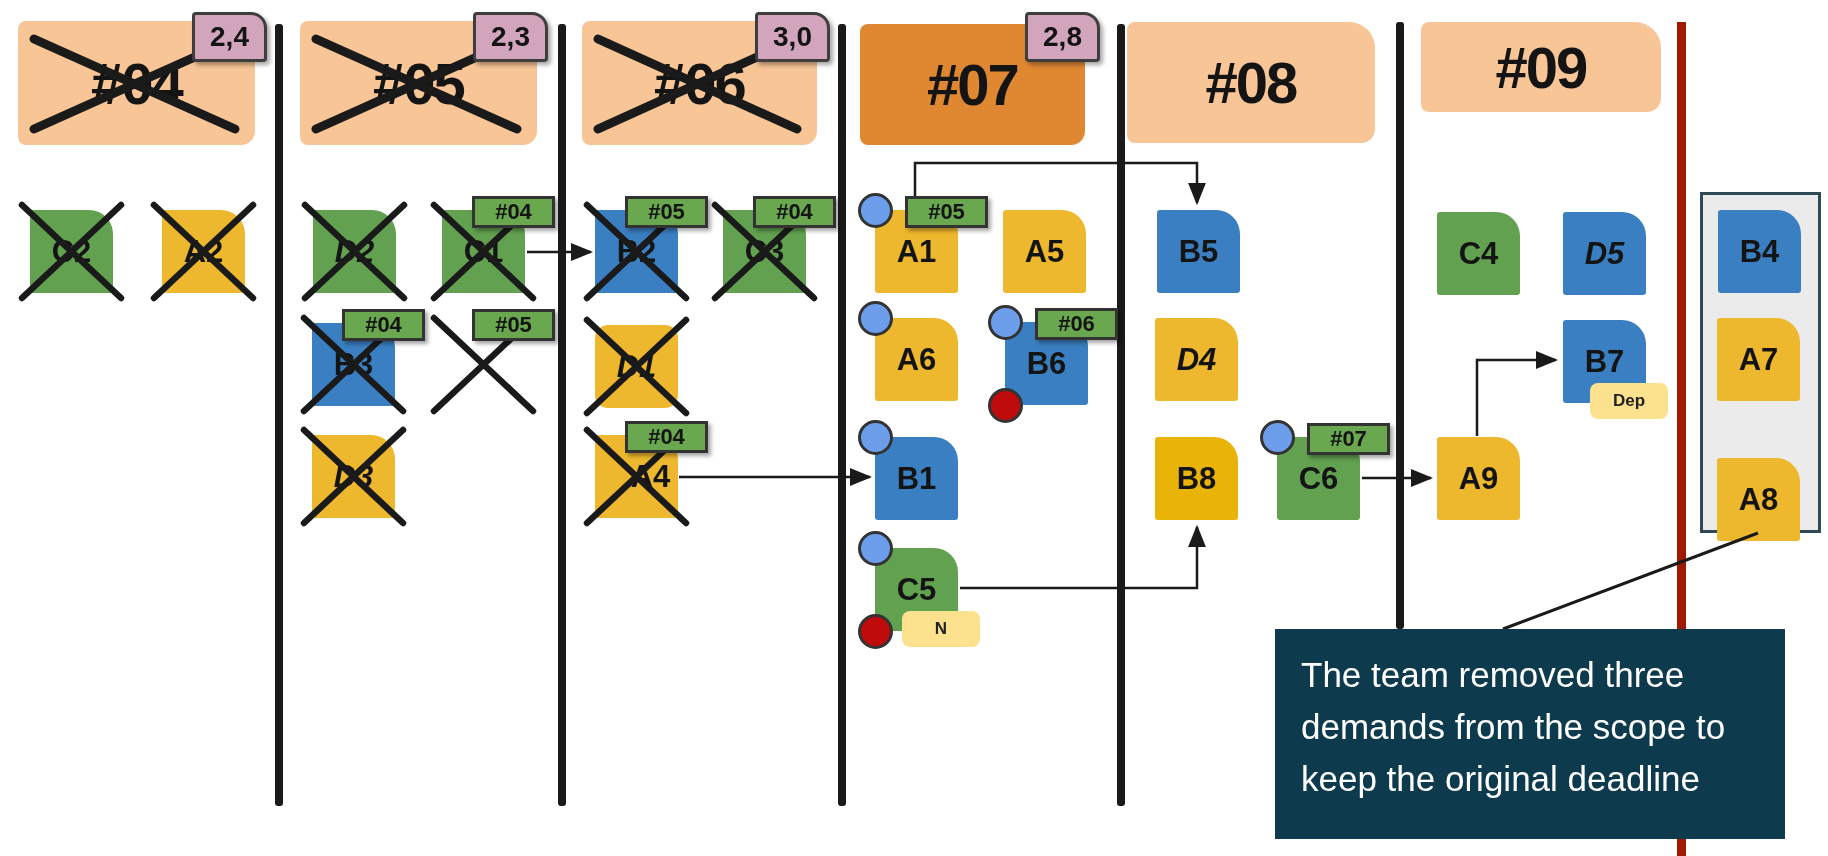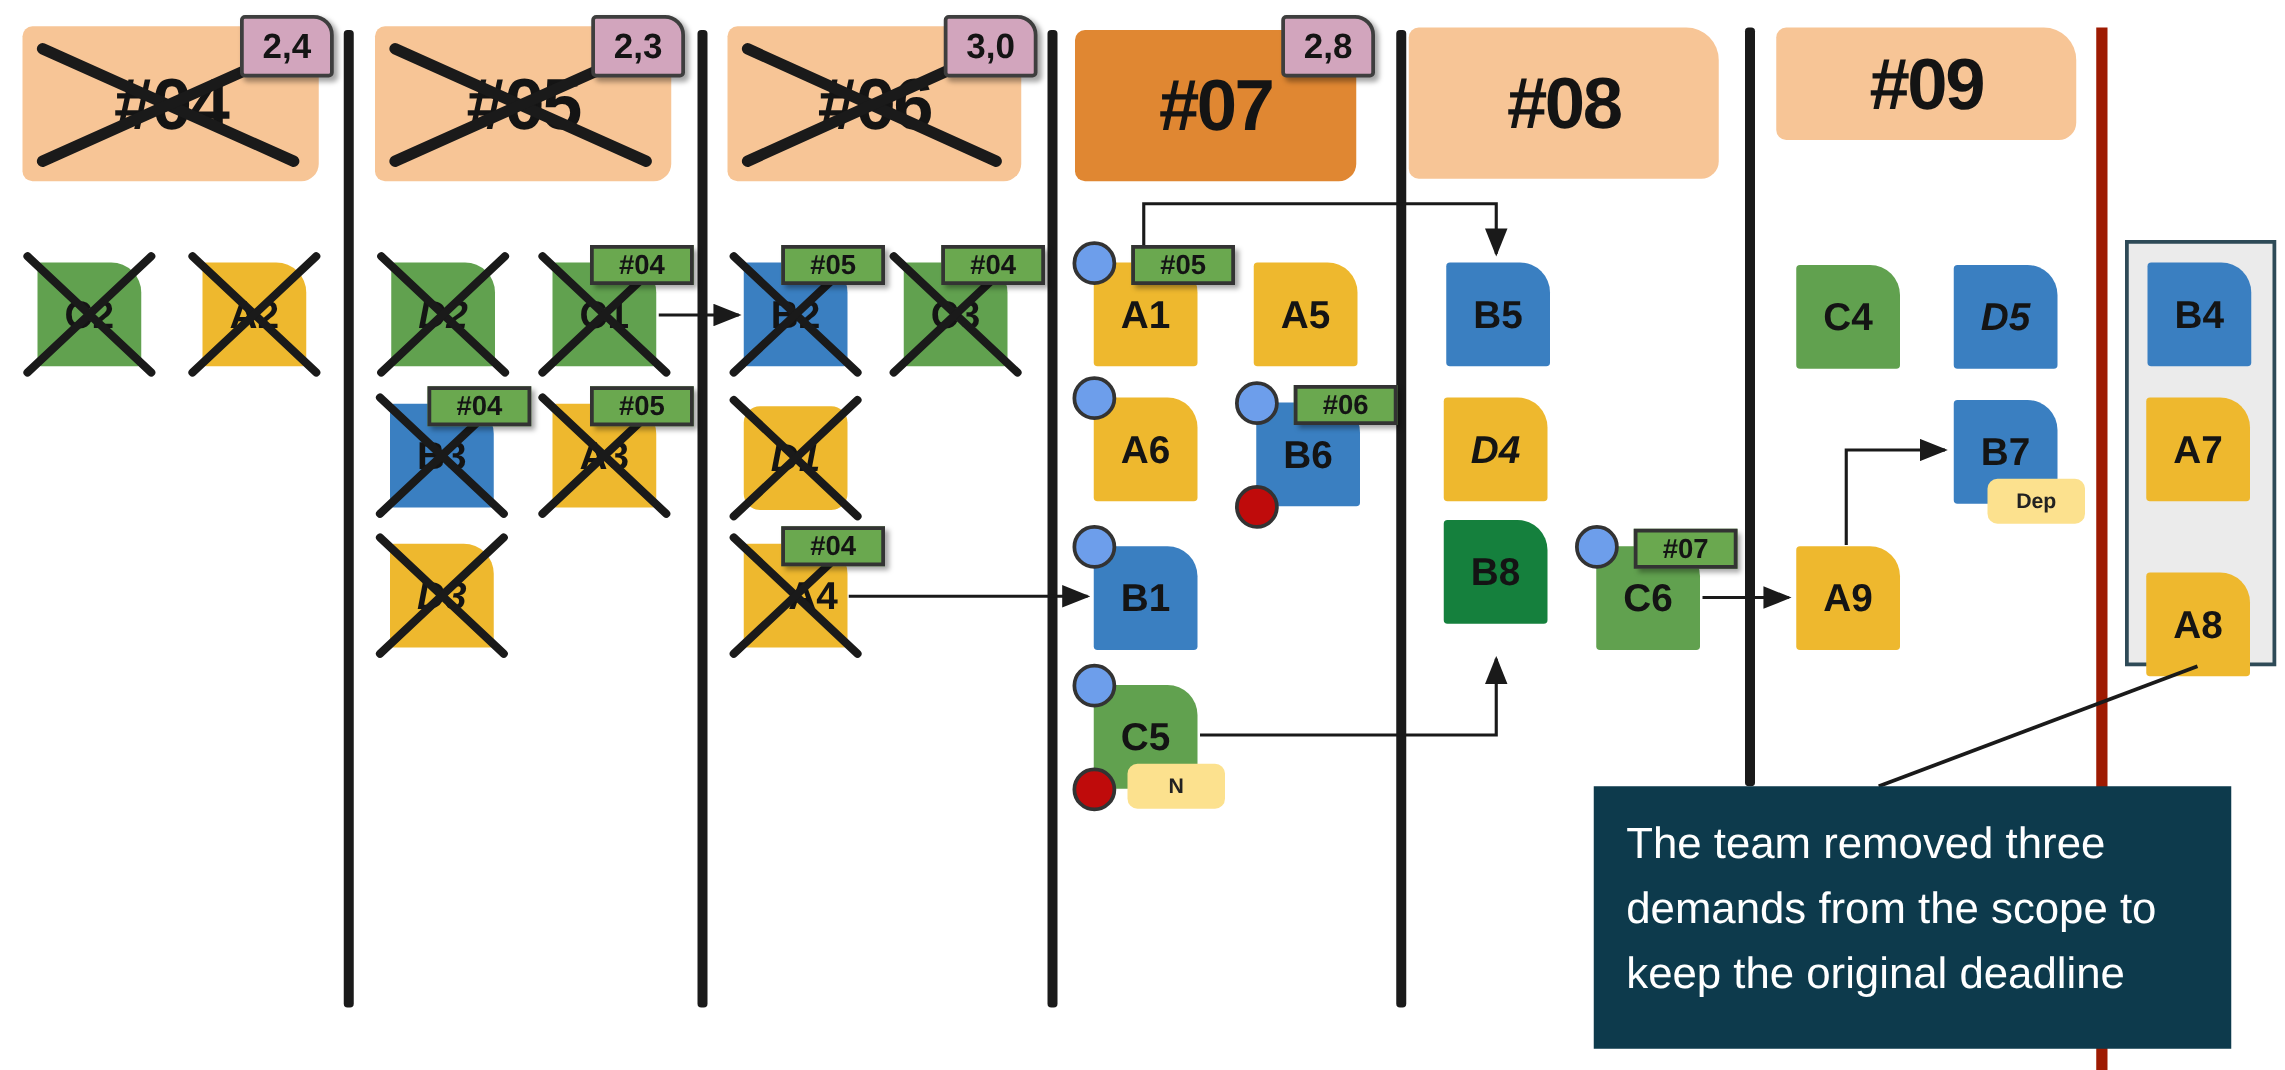--- a/index.html
+++ b/index.html
@@ -84,23 +84,20 @@
     </div>
     <div class="card italic" style="left: 313px; top: 210px; background: rgb(97, 161, 79);">
       <span>D2</span>
     </div>
     <div class="card" style="left: 442px; top: 210px; background: rgb(97, 161, 79);">
       <span>C1</span>
     </div>
     <div class="card" style="left: 312px; top: 323px; background: rgb(58, 127, 193);">
       <span>B3</span>
     </div>
-    <div class="card" style="left: 442px; top: 323px; background: rgb(238, 184, 46);">
-      <span>A3</span>
-    </div>
     <div class="card italic" style="left: 312px; top: 435px; background: rgb(238, 184, 46); font-style: italic;">
       <span>D3</span>
     </div>
     <div class="card" style="left: 595px; top: 210px; background: rgb(58, 127, 193);">
       <span>B2</span>
     </div>
     <div class="card" style="left: 723px; top: 210px; background: rgb(97, 161, 79);">
       <span>C3</span>
     </div>
     <div class="card italic" style="left: 595px; top: 325px; background: rgb(238, 184, 46); border-radius: 13px;">
@@ -126,21 +123,21 @@
     </div>
     <div class="card" style="left: 875px; top: 548px; background: rgb(97, 161, 79);">
       <span>C5</span>
     </div>
     <div class="card" style="left: 1157px; top: 210px; background: rgb(58, 127, 193);">
       <span>B5</span>
     </div>
     <div class="card italic" style="left: 1155px; top: 318px; background: rgb(238, 184, 46);">
       <span>D4</span>
     </div>
-    <div class="card" style="left: 1155px; top: 416px; background: #15803d; text-align: right;">
+    <div class="card" style="left: 1155px; top: 437px; background: #eab308; text-align: right;">
       <span>B8</span>
     </div>
     <div class="card" style="left: 1277px; top: 437px; background: rgb(97, 161, 79);">
       <span>C6</span>
     </div>
     <div class="card" style="left: 1437px; top: 212px; background: rgb(97, 161, 79);">
       <span>C4</span>
     </div>
     <div class="card italic" style="left: 1563px; top: 212px; background: rgb(58, 127, 193);">
       <span>D5</span>

